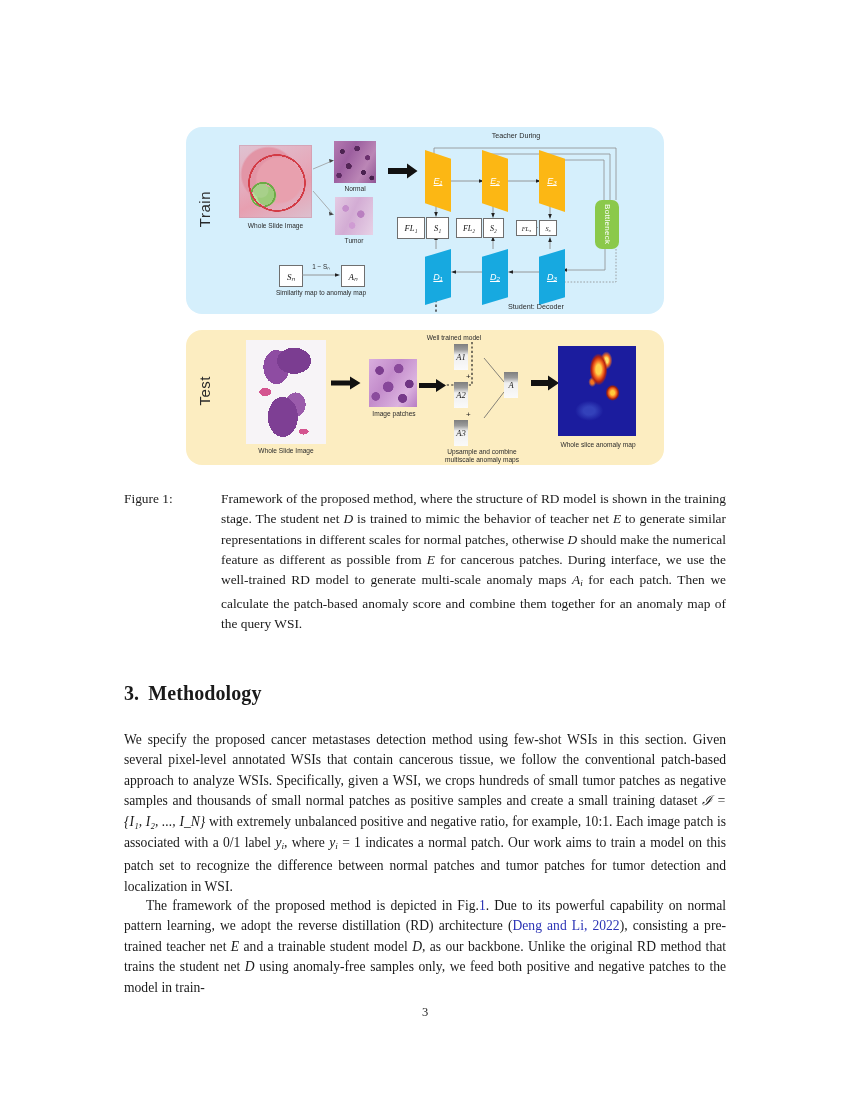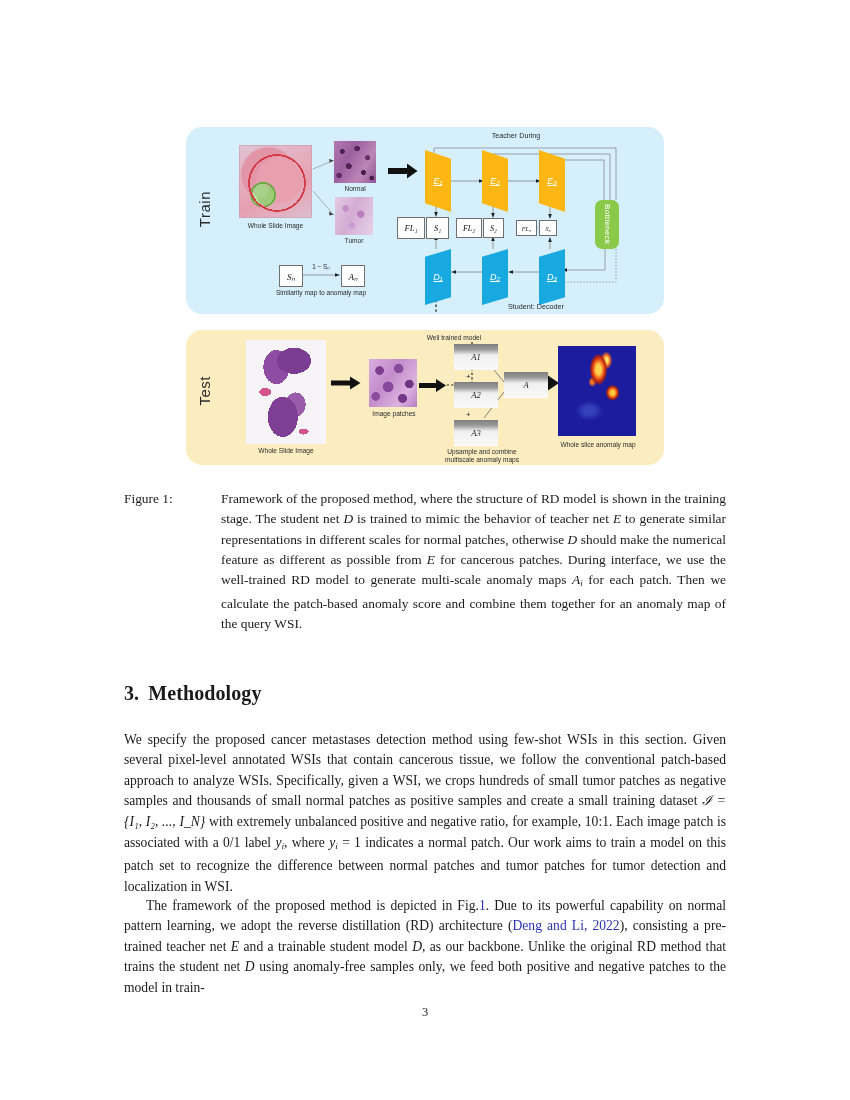--- a/index.html
+++ b/index.html
@@ -203,21 +203,21 @@
     border-radius: 7px;
     color: #fff;
     font-family: "Liberation Sans", sans-serif;
     font-size: 8px;
     display: flex; align-items: center; justify-content: center;
     writing-mode: vertical-rl;
     letter-spacing: 0.3px;
   }
   .amap {
     position: absolute;
-    width: 44px; height: 26px;
+    width: 14px; height: 26px;
     background: linear-gradient(180deg, #7e7e7e 0%, #9c9c9c 22%, #efefef 42%, #fafafa 100%);
     display: flex; align-items: center; justify-content: center;
     font-family: "Liberation Serif", serif;
     font-size: 8.5px;
     color: #1a1a1a;
     font-style: italic;
   }
   .plus {
     position: absolute;
     font-family: "Liberation Sans", sans-serif;

